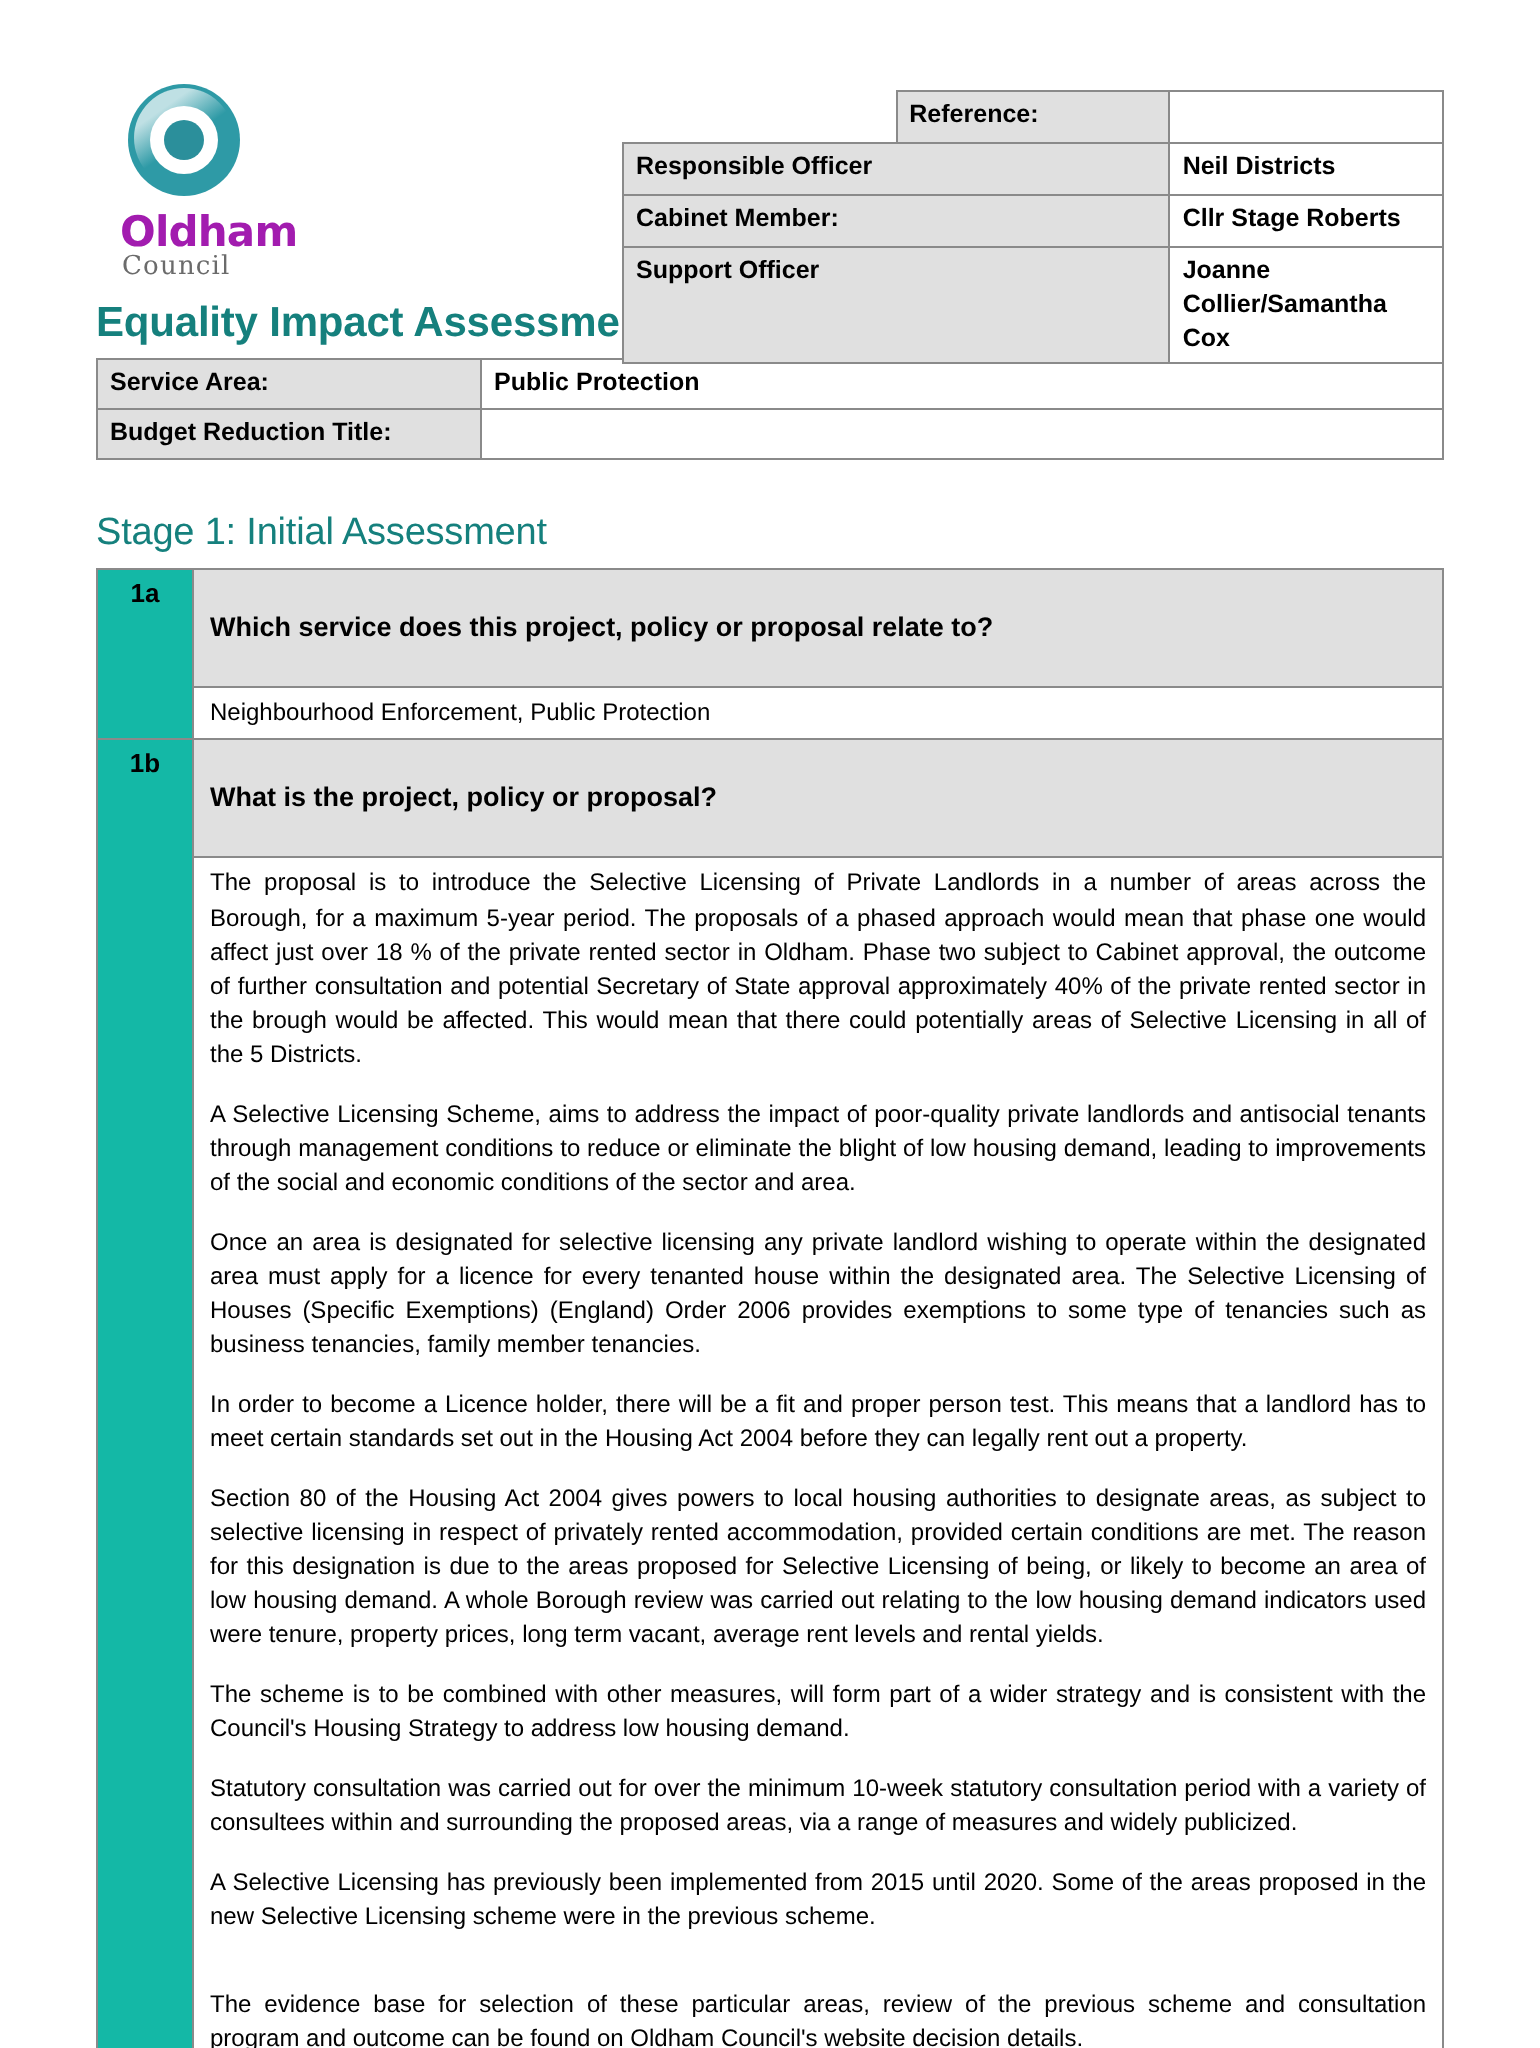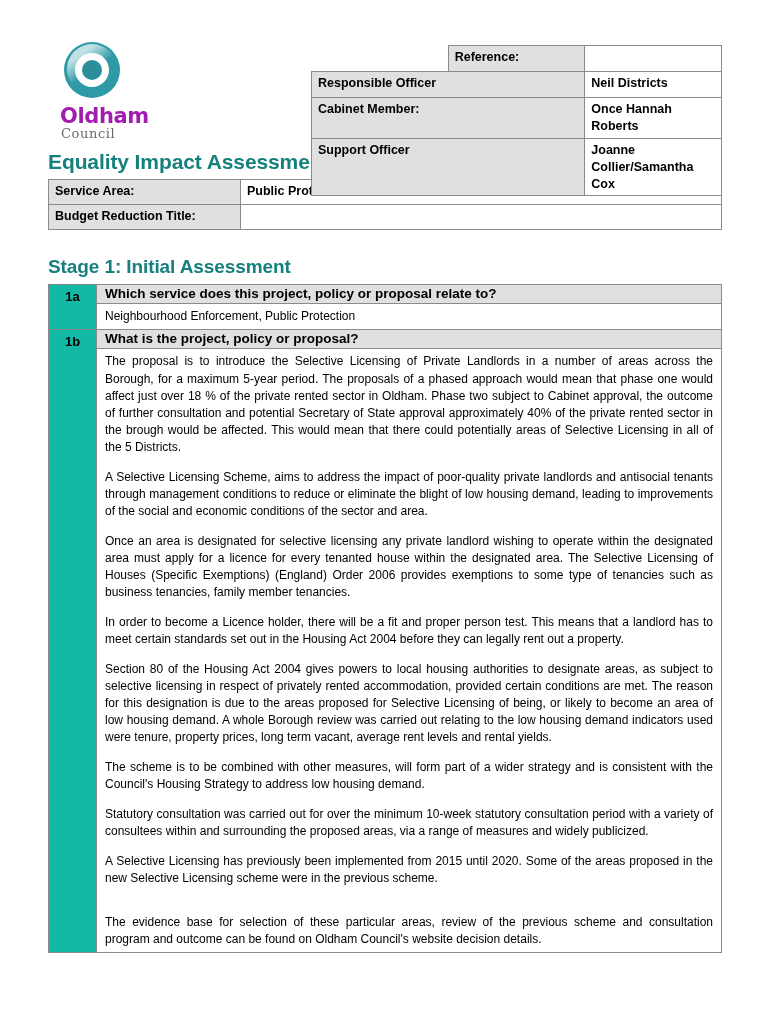--- a/index.html
+++ b/index.html
@@ -136,21 +136,21 @@
   h1.tool-title {
     color: #15807d;
     font-size: 21px;
     font-weight: bold;
     margin: 0 0 5px 48px;
     letter-spacing: -0.1px;
   }
   h2.stage-title {
     color: #15807d;
     font-size: 19px;
-    font-weight: bold;
+    font-weight: normal;
     margin: 26px 0 6px 48px;
     letter-spacing: -0.1px;
   }
 
   
   .service-table {
     margin-left: 48px;
     width: 674px;
   }
   .service-table td { height: 18px; }
@@ -165,21 +165,21 @@
     font-weight: bold;
     font-size: 13px;
     text-align: center;
     width: 48px;
     vertical-align: top;
   }
   .stage-table td.question {
     background: #e0e0e0;
     font-weight: bold;
     font-size: 13.5px;
-    padding: 0 8px;
+    padding: 20px 8px;
   }
   .stage-table td.answer {
     background: #ffffff;
     font-size: 12px;
     padding: 4px 8px 4px 8px;
     text-align: justify;
     line-height: 1.42;
   }
   .stage-table td.answer p {
     margin: 0 0 13px 0;
@@ -217,21 +217,21 @@
         <td class="spacer"></td>
         <td class="lbl">Reference:</td>
         <td class="blank"></td>
       </tr>
       <tr>
         <td class="lbl" colspan="2">Responsible Officer</td>
         <td class="val">Neil Districts</td>
       </tr>
       <tr>
         <td class="lbl" colspan="2">Cabinet Member:</td>
-        <td class="val">Once Hannah Roberts</td>
+        <td class="val">Cllr Stage Roberts</td>
       </tr>
       <tr>
         <td class="lbl" colspan="2">Support Officer</td>
         <td class="val">Joanne Collier/Samantha Cox</td>
       </tr>
     </tbody>
       </table>
 
   </div>
 

